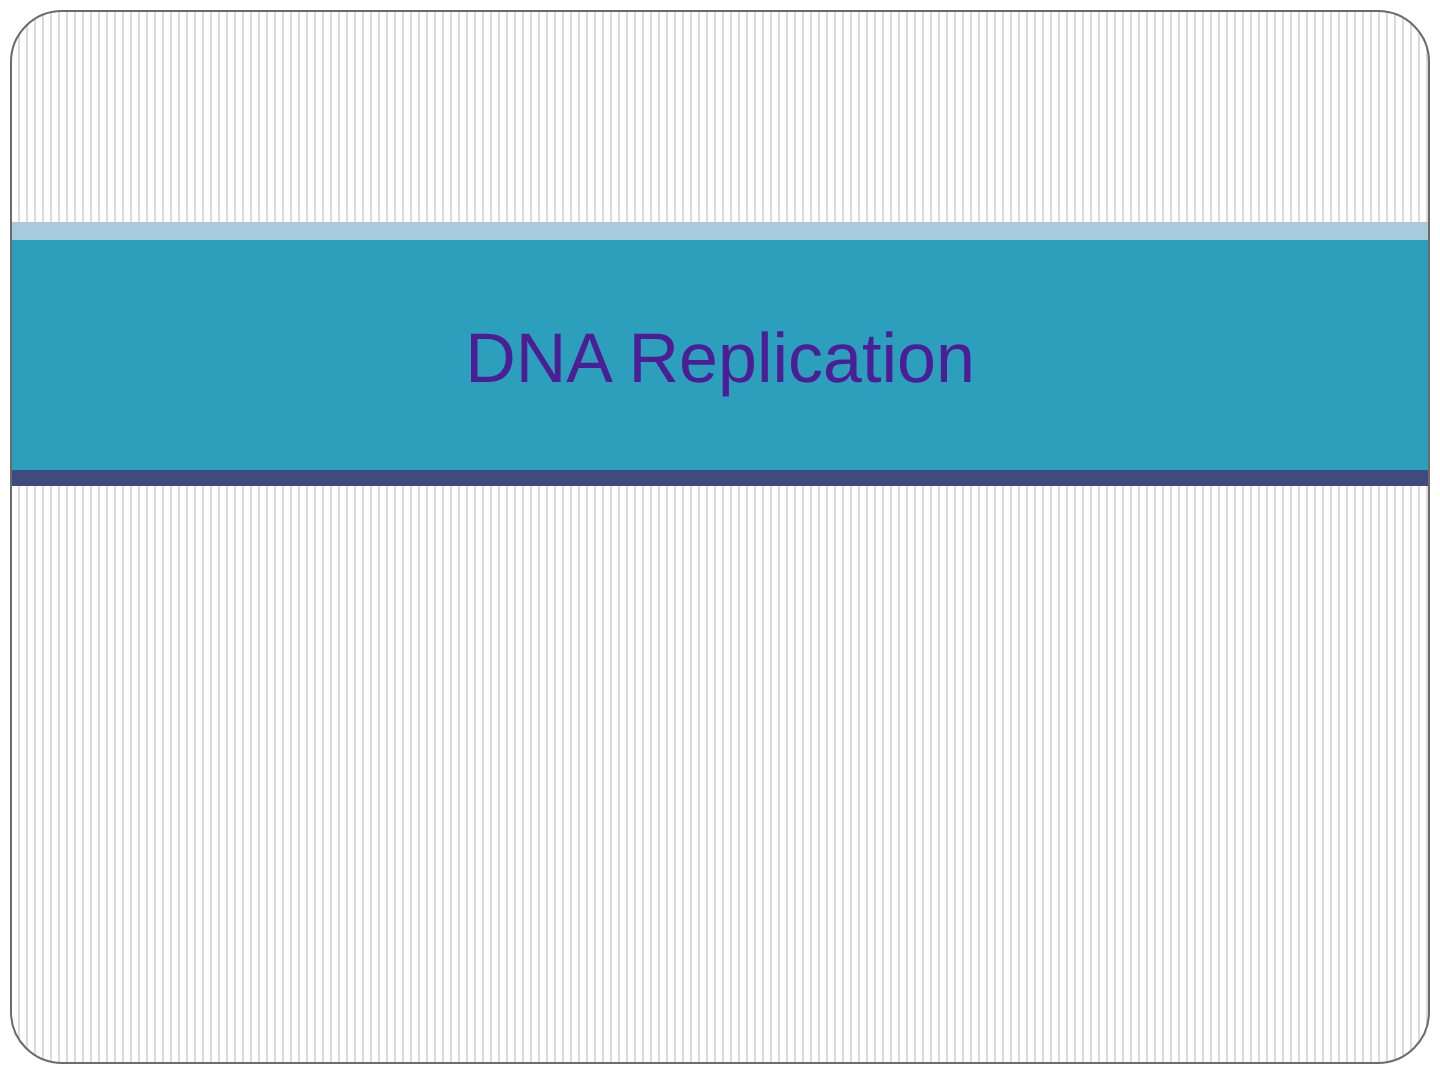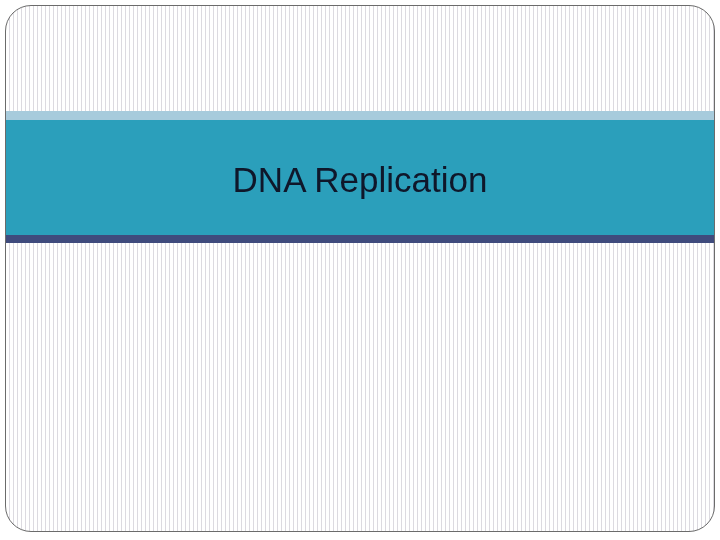--- a/index.html
+++ b/index.html
@@ -37,21 +37,21 @@
       background: #2b9fbb;
       display: flex; align-items: center; justify-content: center;
     }
     .band-dark {
       position: absolute;
       left: 0; right: 0;
       top: 229px; height: 8px;
       background: #3f4b7d;
     }
     .title {
-      color: #0f172a;
+      color: #4c1d95;
       font-size: 35px;
       font-weight: normal;
       letter-spacing: 0px;
       margin: 0;
       line-height: 1;
       transform: translateY(2px);
     }
   </style>
 </head>
 <body>

